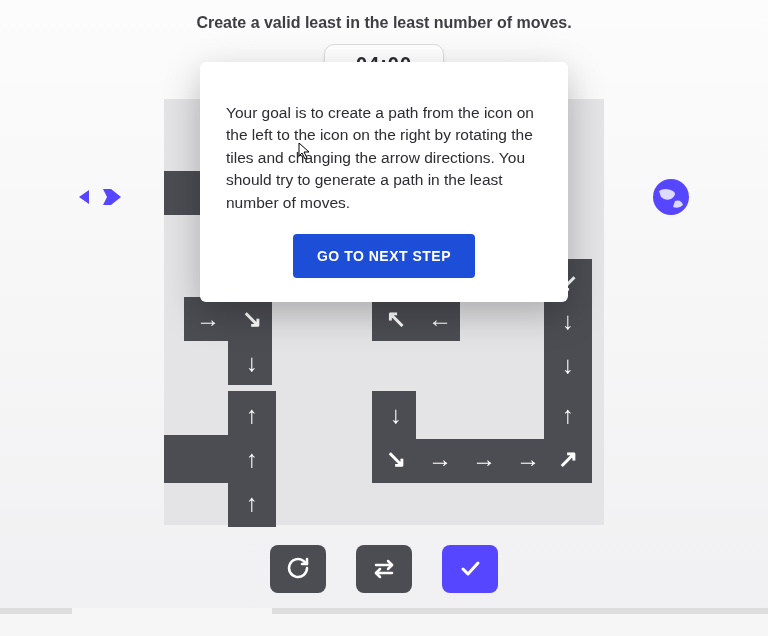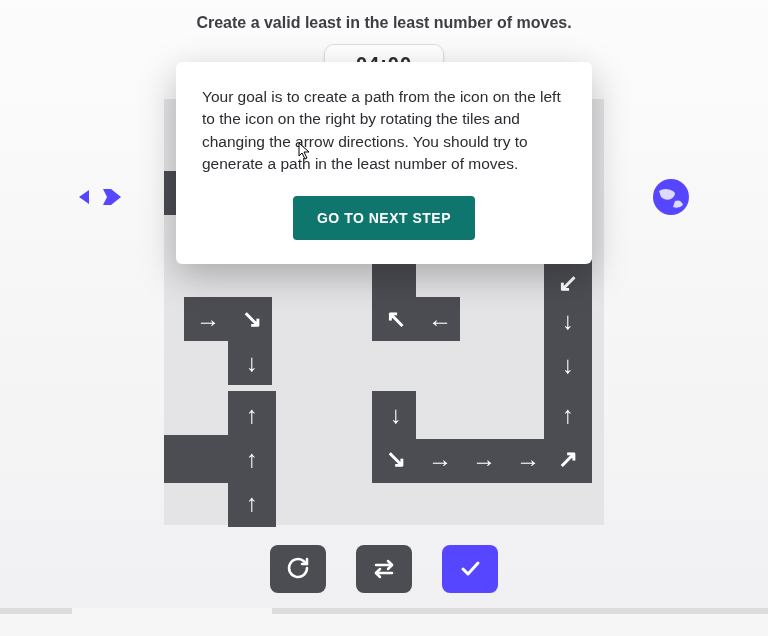--- a/index.html
+++ b/index.html
@@ -70,39 +70,39 @@
       justify-content: center;
       color: #fff;
       font-size: 24px;
       font-weight: 700;
     }
     .modal {
       position: absolute;
       top: 62px;
       left: 50%;
       transform: translateX(-50%);
-      width: 416px;
+      width: 368px;
       background: #fff;
       border-radius: 6px;
       box-shadow: 0 12px 36px rgba(0,0,0,0.25);
-      padding: 24px 26px 24px;
+      padding: 40px 26px 24px;
       z-index: 50;
     }
     .modal-text {
       font-size: 15.5px;
       line-height: 1.45;
       color: #2c2c33;
     }
     .modal-btn-row {
       display: flex;
       justify-content: center;
       margin-top: 20px;
     }
     .modal-btn {
-      background: #0f766e;
+      background: #1d4ed8;
       color: #fff;
       border: none;
       font-weight: 800;
       font-size: 14px;
       letter-spacing: 0.5px;
       padding: 14px 24px;
       border-radius: 4px;
       cursor: pointer;
     }
     .controls {

